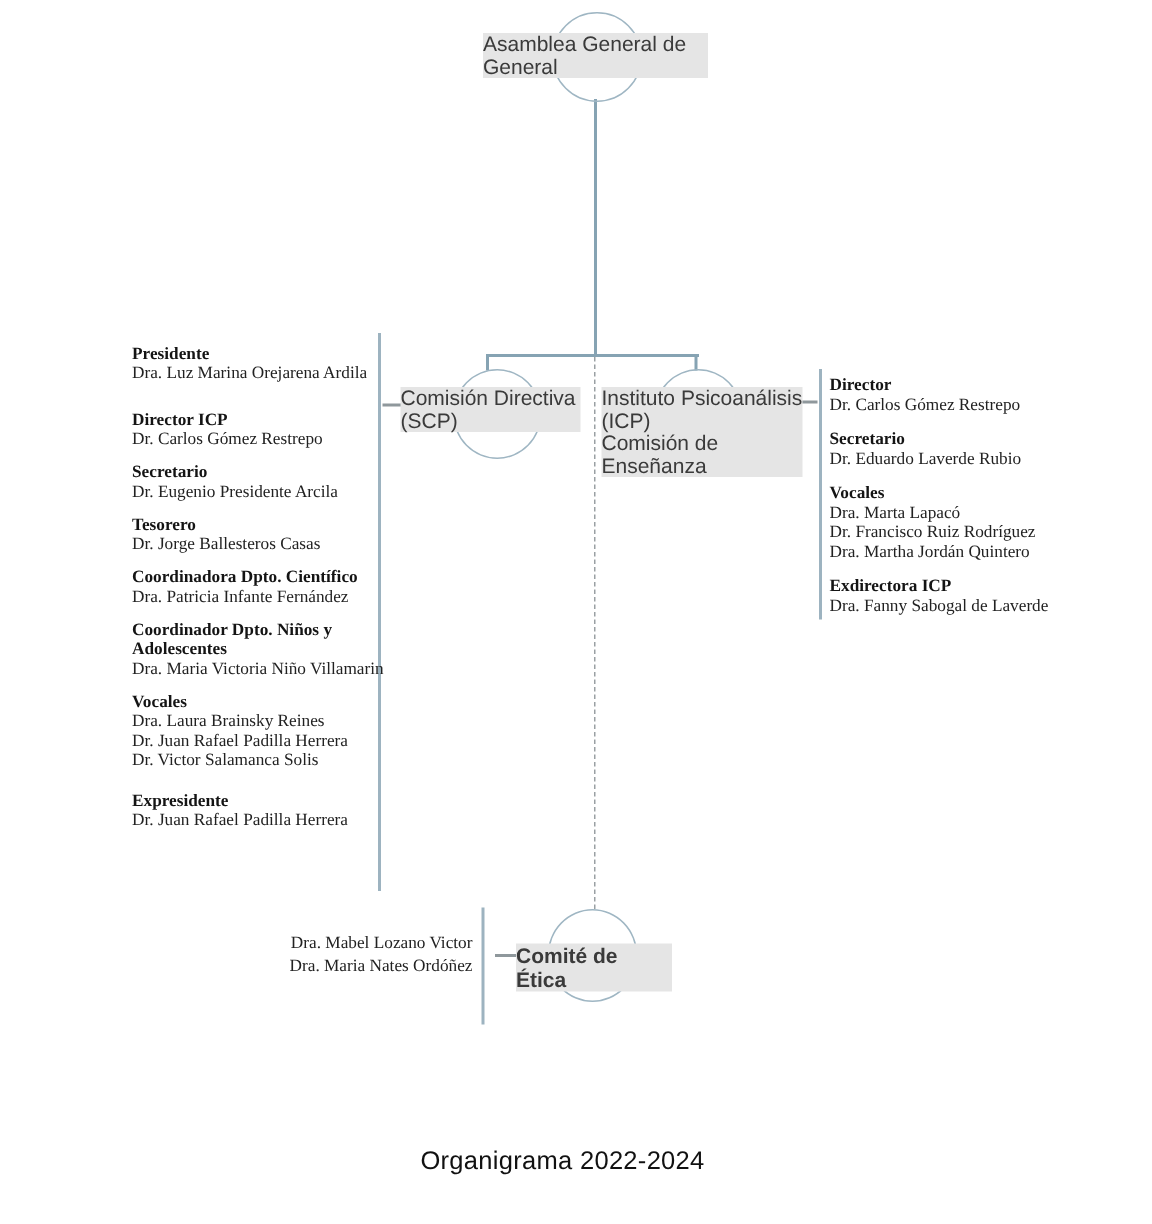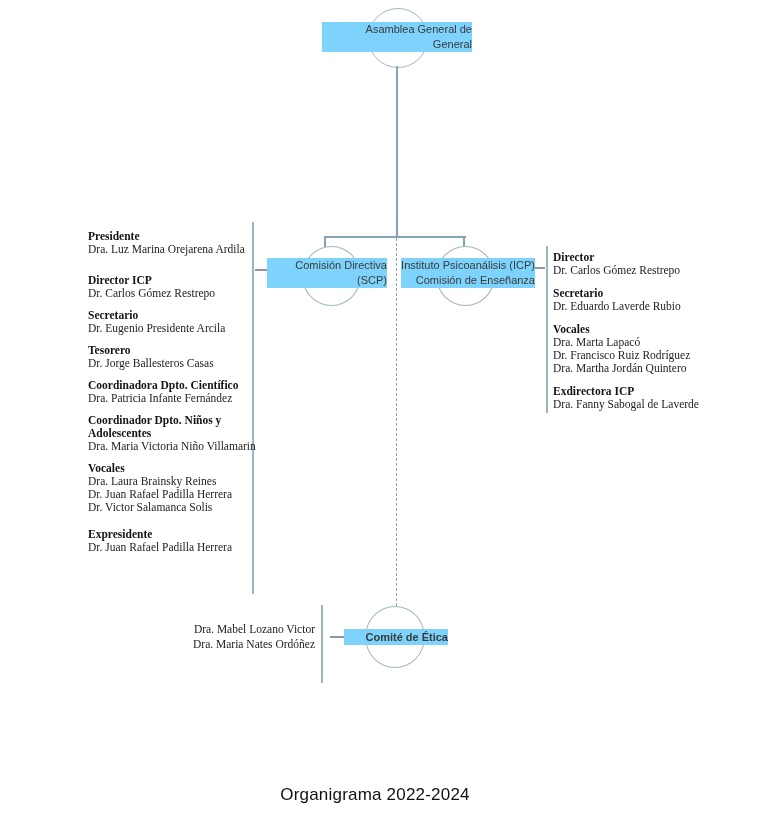--- a/index.html
+++ b/index.html
@@ -12,39 +12,39 @@
   .line { position:absolute; background:#86a3b3; z-index:1; }
   .line.v { width:2px; }
   .line.h { height:2px; }
   .panel-line { background:#9db3c0; }
   .connector { background:#8f989c; height:1.5px; }
   .dashline { position:absolute; width:0; border-left:1.5px dashed #9aa0a3; z-index:1; }
 
   
   .circle { position:absolute; border:1.5px solid #9fb6c3; border-radius:50%;
             background:transparent; z-index:2; }
-  .node-label { position:absolute; z-index:3; background:#7dd3fc; text-align:right;
-                font-size:11px; color:#3a3a3a; line-height:15px;
+  .node-label { position:absolute; z-index:3; background:#e5e5e5; text-align:left;
+                font-size:14px; color:#3a3a3a; line-height:15px;
                 font-family:"Liberation Sans", sans-serif; }
 
   
   .panel { position:absolute; z-index:3; font-family:"Liberation Serif", serif;
            font-size:11.5px; color:#1c1c1c; }
   .panel .sec { margin-bottom:9px; }
   .sec-title { font-weight:bold; line-height:13px; color:#141414; }
   .member { line-height:13px; color:#222222; }
   #left-panel { left:88px; top:230px; width:172px; }
   #left-panel .sec:nth-of-type(1) { margin-bottom:18px; }
   #left-panel .sec:nth-of-type(7) { margin-bottom:14px; }
   #right-panel { left:553px; top:251px; width:160px; }
   #right-panel .sec { margin-bottom:10px; }
   #comite-names { left:180px; top:622px; width:135px; text-align:right; }
   #comite-names .member { line-height:15px; }
 
-  .caption { position:absolute; left:0; top:785px; width:750px; text-align:center;
+  .caption { position:absolute; left:0; top:764px; width:750px; text-align:center;
              font-size:17px; color:#111111; letter-spacing:0.2px; z-index:3; }
 </style>
 </head>
 <body>
 
 <div class="canvas">
 
   <div class="line v" style="left:396px; top:66px; height:170px;"></div>
   <div class="line h" style="left:324px; top:236px; width:142px;"></div>
   <div class="line v" style="left:324px; top:237px; height:10px;"></div>

